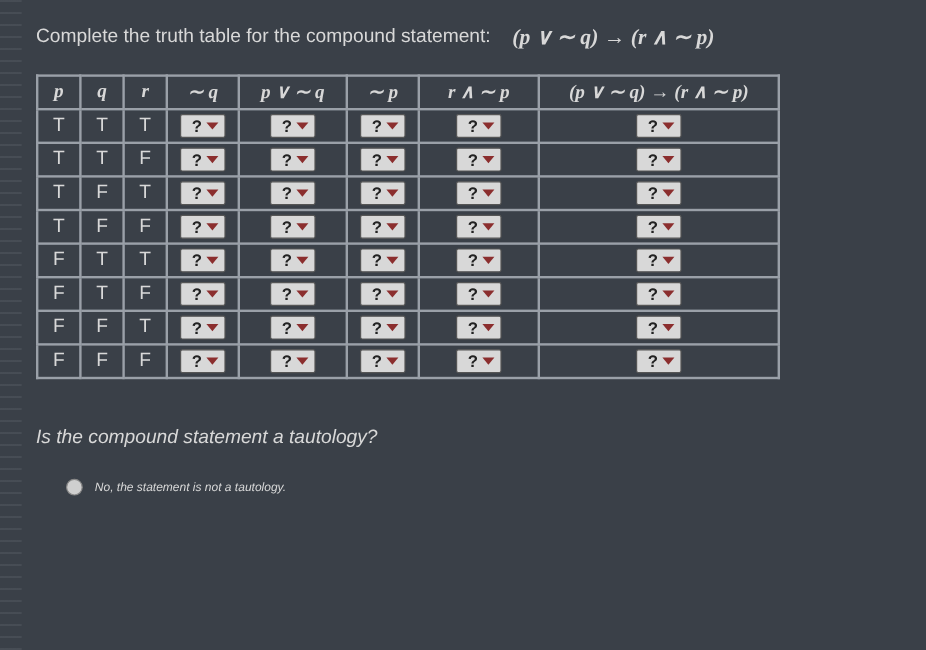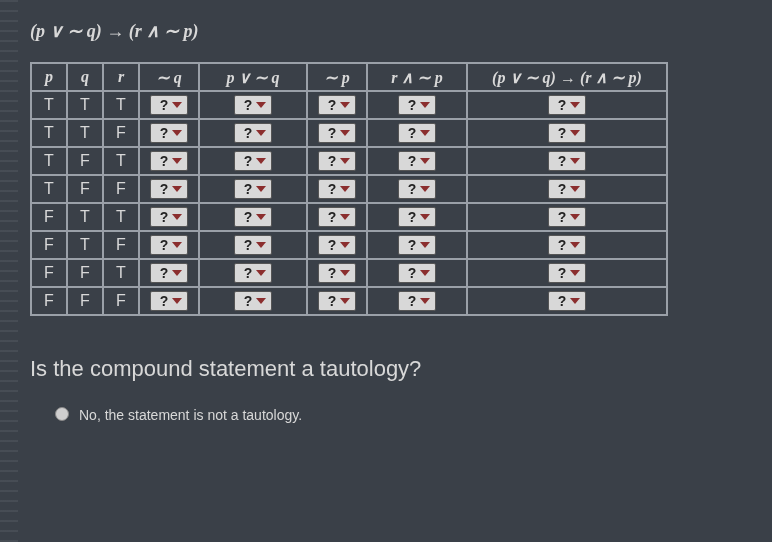--- a/index.html
+++ b/index.html
@@ -45,21 +45,21 @@
     }
     th {
       font-family: 'Times New Roman', serif;
       font-style: italic;
       font-weight: bold;
       font-size: 16px;
       white-space: nowrap;
     }
     .narrow { width: 36px; }
     .mid { width: 60px; }
-    .wide { width: 108px; }
+    .wide { width: 90px; }
     .wider { width: 100px; font-style: italic; }
     .widest { width: 200px; }
     .dropdown {
       display: inline-flex;
       align-items: center;
       justify-content: center;
       background: #d8d8d8;
       color: #222;
       font-size: 14px;
       font-weight: bold;
@@ -73,32 +73,35 @@
     .chevron {
       display: inline-block;
       width: 0;
       height: 0;
       border-left: 5px solid transparent;
       border-right: 5px solid transparent;
       border-top: 6px solid #8b2e2e;
       margin-left: 2px;
     }
     .question {
-      font-size: 22px;
+      font-size: 16px;
       margin-bottom: 25px;
+      font-style: italic;
     }
     .radio-group {
       margin-left: 25px;
     }
     .radio-item {
       display: flex;
+      align-items: center;
       gap: 10px;
       margin-bottom: 12px;
-      font-size: 14px;
+      font-size: 10px;
       cursor: pointer;
+      font-style: italic;
     }
     .radio {
       width: 14px;
       height: 14px;
       border-radius: 50%;
       background: #cfcfcf;
       border: 1px solid #888;
       flex-shrink: 0;
     }
     .side-dots {
@@ -116,20 +119,21 @@
       );
       opacity: 0.4;
     }
   </style>
 </head>
 <body>
 
 <div class="side-dots"></div>
 
 <div class="prompt">
+  <span>Complete the truth table for the compound statement:</span>
   <span class="math bold-math">(p ∨ ∼ q) → (r ∧ ∼ p)</span>
 </div>
 
 <table>
   <thead>
     <tr>
       <th class="narrow">p</th>
       <th class="narrow">q</th>
       <th class="narrow">r</th>
       <th class="mid">∼ q</th>

